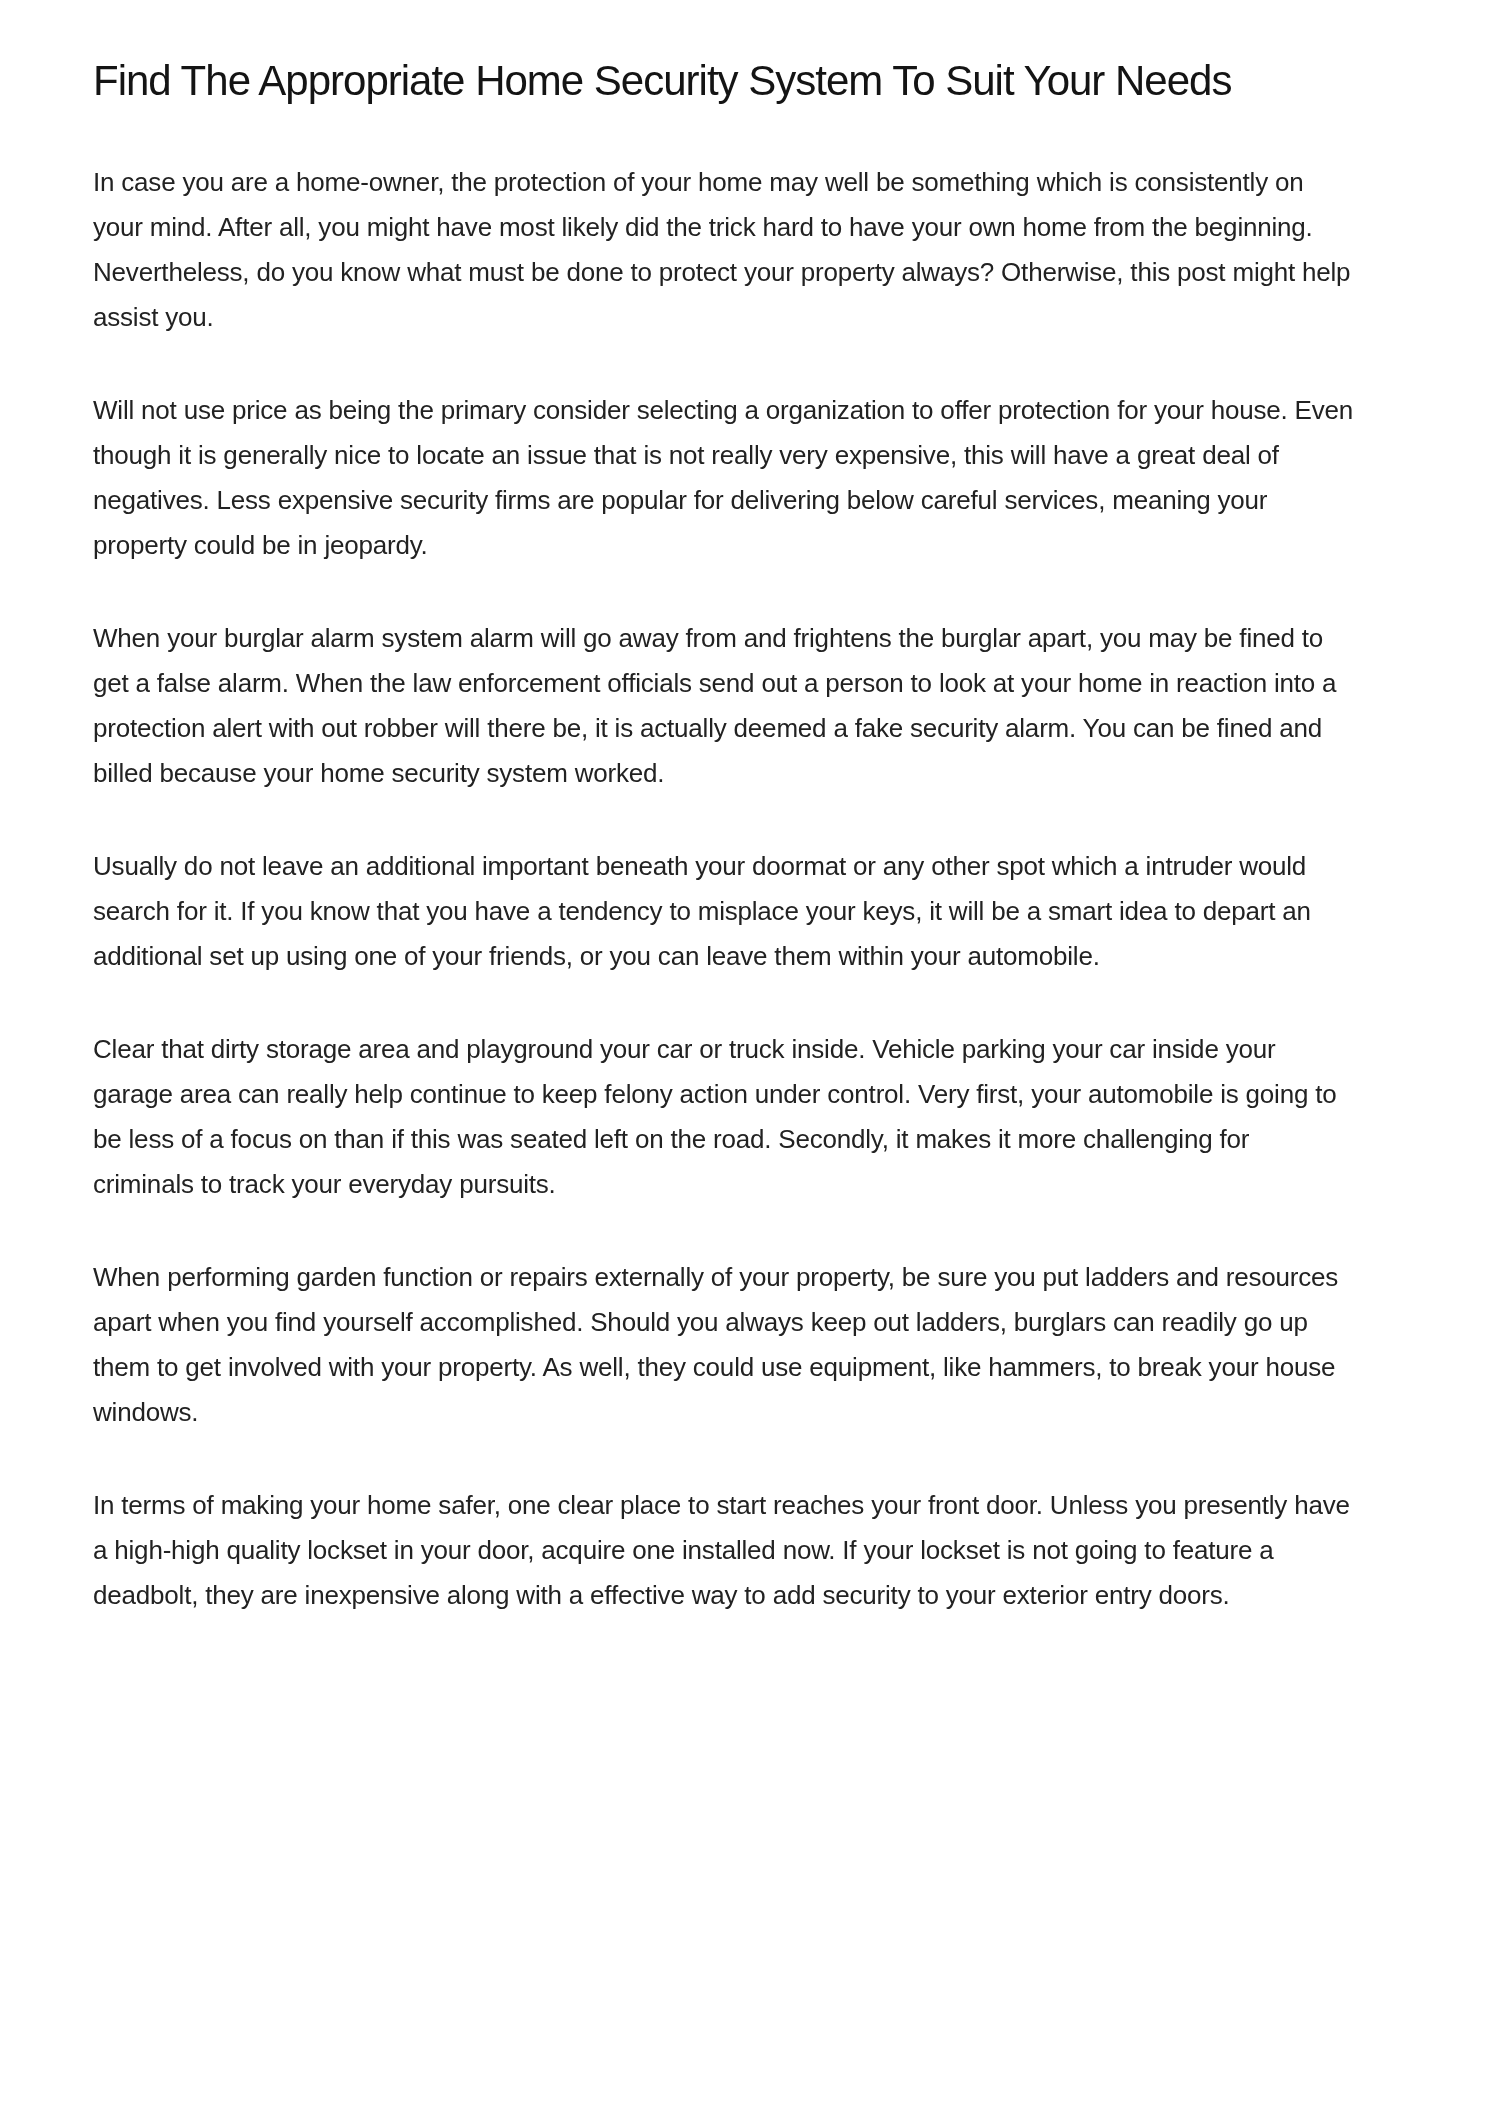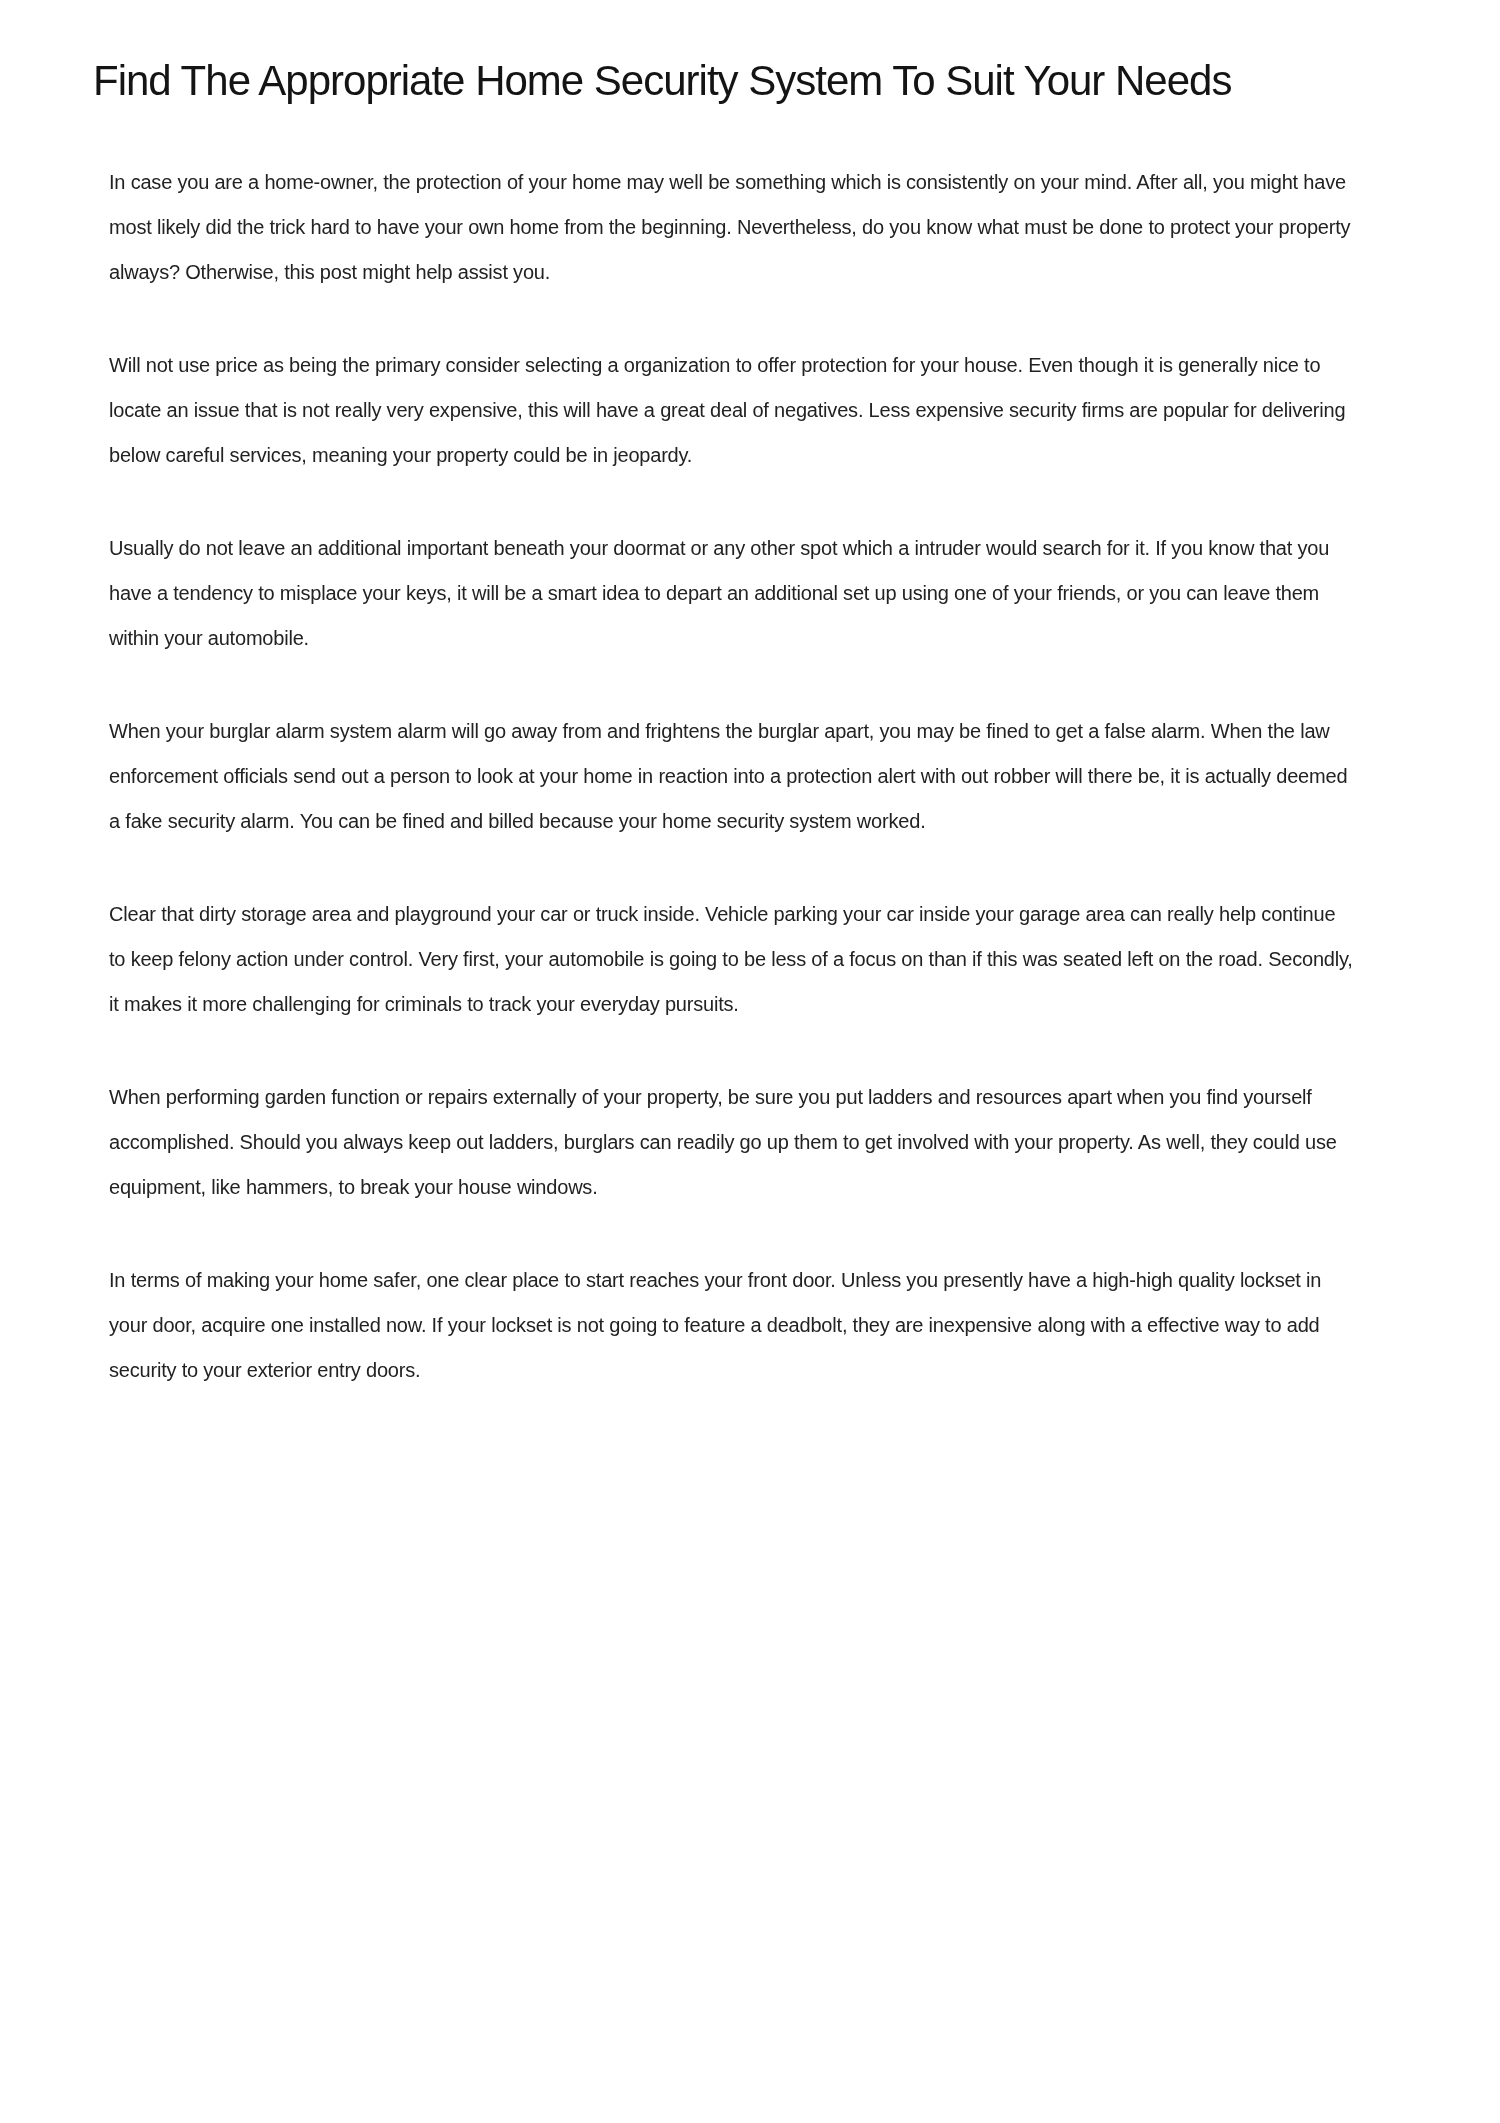--- a/index.html
+++ b/index.html
@@ -20,38 +20,38 @@
     font-size: 42px;
     line-height: 46px;
     font-weight: 400;
     letter-spacing: -1px;
     color: #141414;
     max-width: 1240px;
     margin: 0 0 56px 0;
     font-stretch: condensed;
   }
   .article-body p {
-    font-size: 20px;
+    font-size: 26px;
     line-height: 45px;
     font-weight: 400;
     letter-spacing: -0.2px;
     color: #222222;
     max-width: 1262px;
-    margin: 0 0 48px 16px;
+    margin: 0 0 48px 0;
     font-stretch: condensed;
   }
 </style>
 </head>
 <body>
 
 <div class="page">
   <h1 class="article-title">Find The Appropriate Home Security System To Suit Your Needs</h1>
 
   <div class="article-body">
     <p>In case you are a home-owner, the protection of your home may well be something which is consistently on your mind. After all, you might have most likely did the trick hard to have your own home from the beginning. Nevertheless, do you know what must be done to protect your property always? Otherwise, this post might help assist you.</p>
     <p>Will not use price as being the primary consider selecting a organization to offer protection for your house. Even though it is generally nice to locate an issue that is not really very expensive, this will have a great deal of negatives. Less expensive security firms are popular for delivering below careful services, meaning your property could be in jeopardy.</p>
+    <p>When your burglar alarm system alarm will go away from and frightens the burglar apart, you may be fined to get a false alarm. When the law enforcement officials send out a person to look at your home in reaction into a protection alert with out robber will there be, it is actually deemed a fake security alarm. You can be fined and billed because your home security system worked.</p>
     <p>Usually do not leave an additional important beneath your doormat or any other spot which a intruder would search for it. If you know that you have a tendency to misplace your keys, it will be a smart idea to depart an additional set up using one of your friends, or you can leave them within your automobile.</p>
-    <p>When your burglar alarm system alarm will go away from and frightens the burglar apart, you may be fined to get a false alarm. When the law enforcement officials send out a person to look at your home in reaction into a protection alert with out robber will there be, it is actually deemed a fake security alarm. You can be fined and billed because your home security system worked.</p>
     <p>Clear that dirty storage area and playground your car or truck inside. Vehicle parking your car inside your garage area can really help continue to keep felony action under control. Very first, your automobile is going to be less of a focus on than if this was seated left on the road. Secondly, it makes it more challenging for criminals to track your everyday pursuits.</p>
     <p>When performing garden function or repairs externally of your property, be sure you put ladders and resources apart when you find yourself accomplished. Should you always keep out ladders, burglars can readily go up them to get involved with your property. As well, they could use equipment, like hammers, to break your house windows.</p>
     <p>In terms of making your home safer, one clear place to start reaches your front door. Unless you presently have a high-high quality lockset in your door, acquire one installed now. If your lockset is not going to feature a deadbolt, they are inexpensive along with a effective way to add security to your exterior entry doors.</p>
   </div>
 </div>
 
 </body></html>

